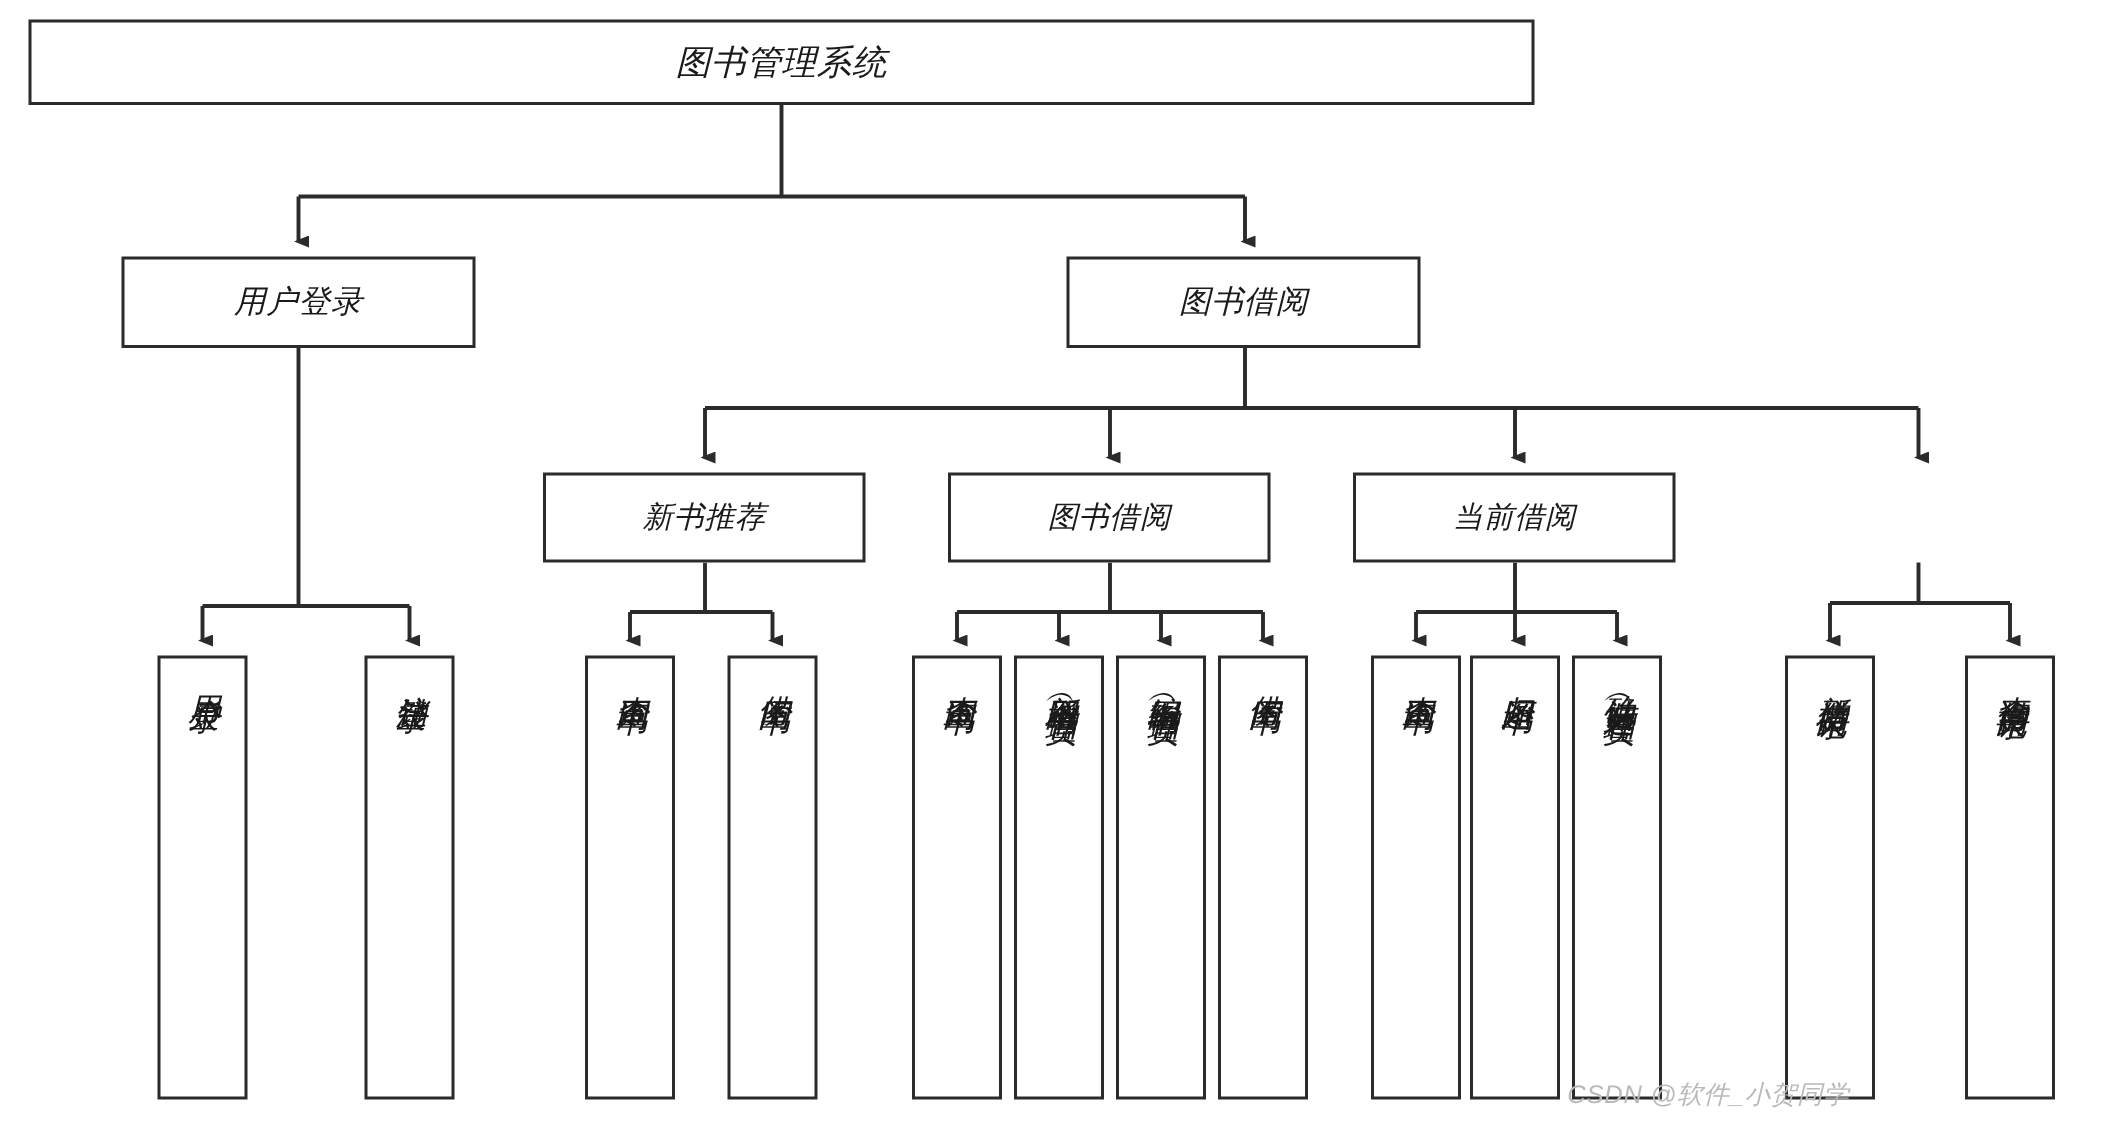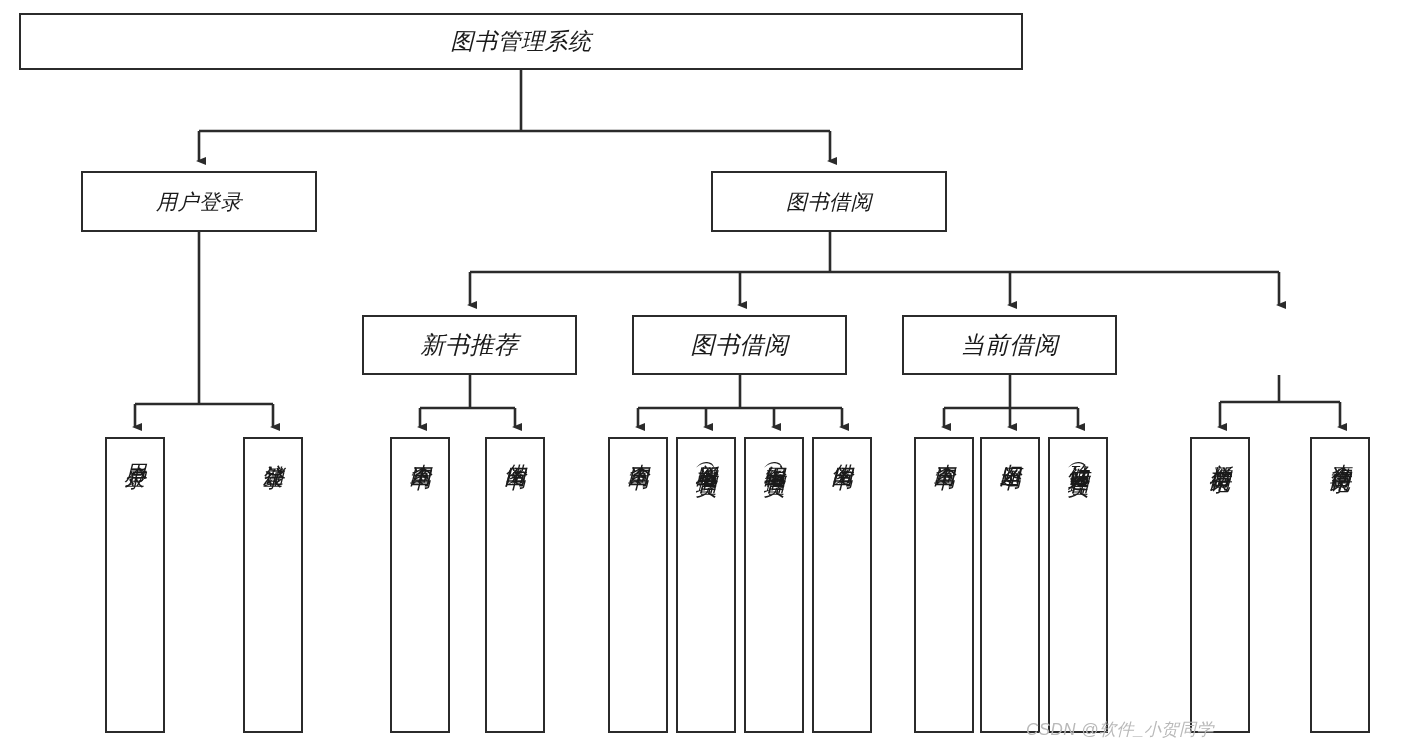--- a/index.html
+++ b/index.html
@@ -23,39 +23,39 @@
   }
   .node-label{
     display:block;
     text-align:center;
     line-height:1.12;
     letter-spacing:0.5px;
     white-space:nowrap;
   }
   .node.root{font-size:23px;}
   .node.level1{font-size:21px;}
-  .node.level2{font-size:24px;}
+  .node.level2{font-size:20px;}
 
   .node.leaf{
     align-items:flex-start;
     justify-content:center;
     padding-top:8px;
   }
   .node.leaf .node-label{
     writing-mode:vertical-rl;
     text-orientation:upright;
     font-size:21px;
     line-height:1.14;
     letter-spacing:2px;
     white-space:nowrap;
   }
 
   .watermark{
     position:absolute;
-    right:26px;
+    right:7px;
     bottom:6px;
     font-size:17px;
     color:#b9b9b9;
     z-index:3;
     white-space:nowrap;
     letter-spacing:0.5px;
     margin-left:48px;
   }
 </style>
 </head>

